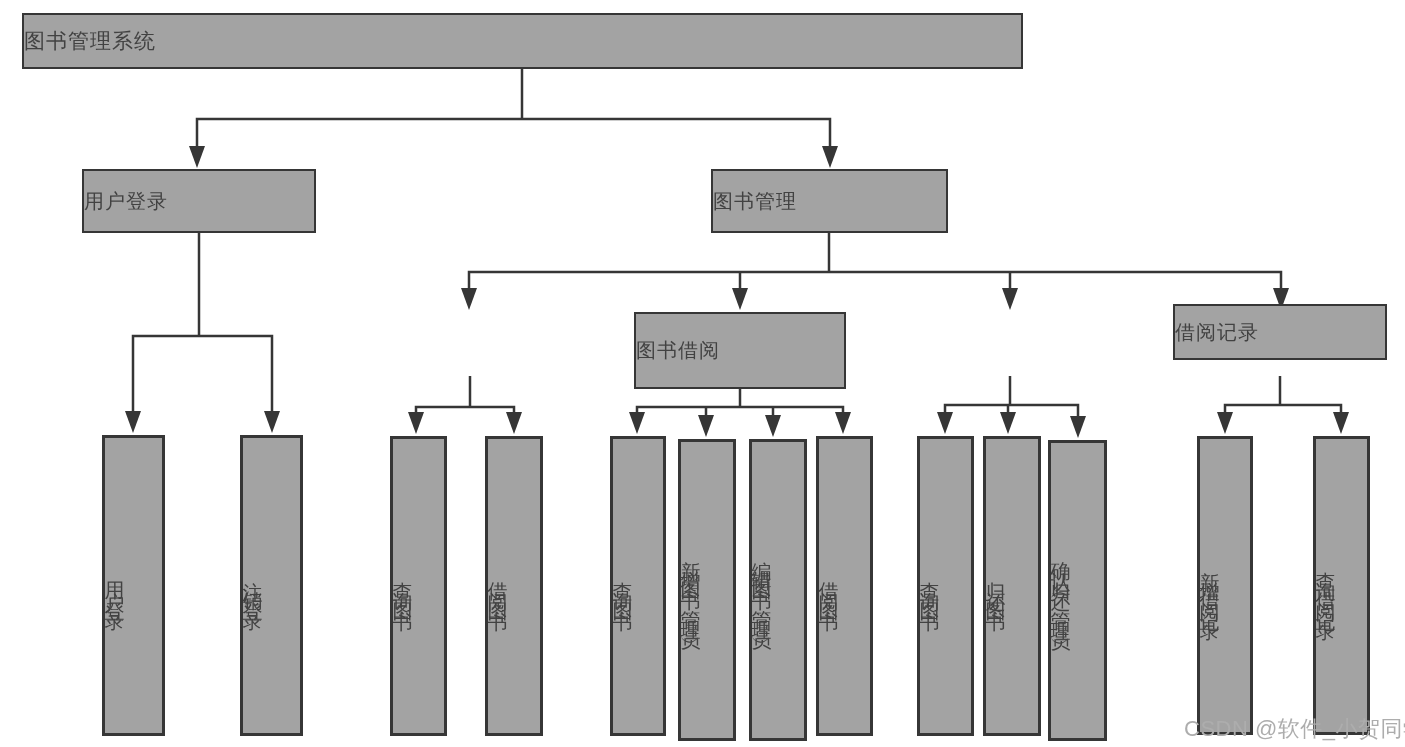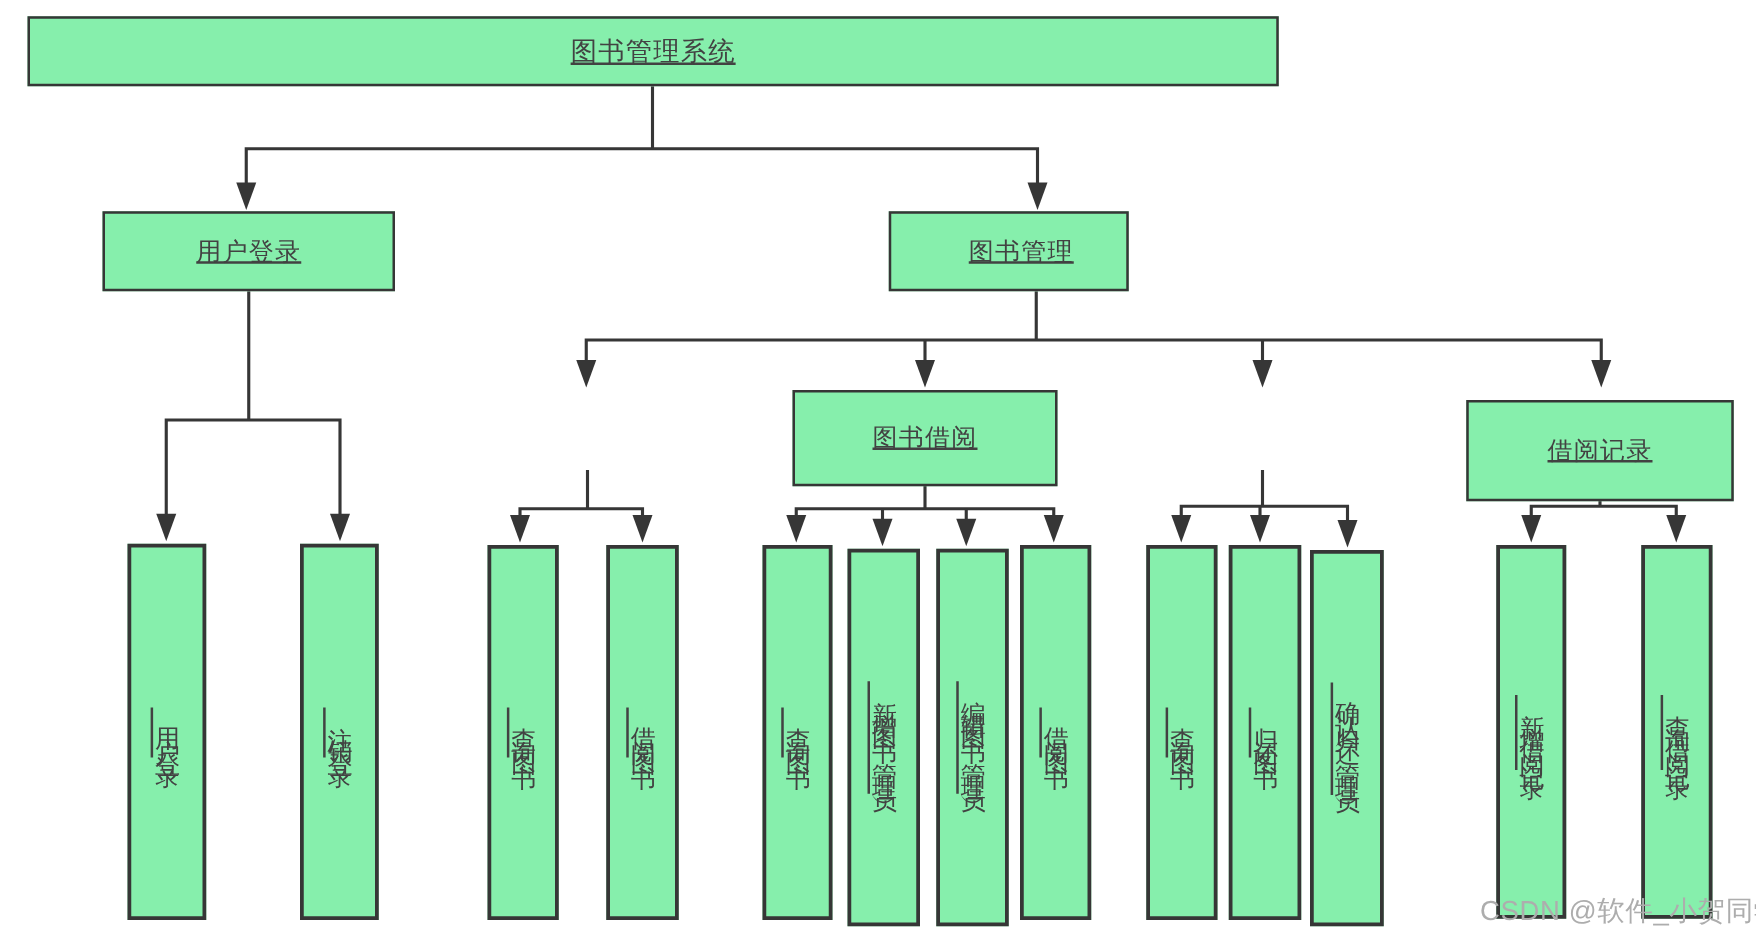--- a/index.html
+++ b/index.html
@@ -2,24 +2,24 @@
 <html><head>
 <meta charset="utf-8">
 <style>
   html,body { margin:0; padding:0; background:#ffffff; }
   .canvas {
     position:relative; width:1405px; height:747px; background:#ffffff;
     font-family:"Liberation Sans", sans-serif; overflow:hidden;
   }
   .wires { position:absolute; left:0; top:0; z-index:1; pointer-events:none; }
   .node {
-    position:absolute; box-sizing:border-box; background:#86efac;
+    position:absolute; box-sizing:border-box; background:#a3a3a3;
     border:2px solid #363636; color:#424242; z-index:2;
-    display:flex; align-items:center; justify-content:center;
-    font-size:20px; letter-spacing:1px;text-decoration:underline;
+    display:flex; align-items:center; 
+    font-size:20px; letter-spacing:1px;
   }
   .node.root  { font-size:21px; }
   .node.leaf  { border-width:3px; }
   .node.leaf span {
     writing-mode:vertical-rl; text-orientation:mixed;
     letter-spacing:10px; font-size:20px; line-height:1;
   }
   .watermark {
     position:absolute; z-index:3; color:#adadad; font-size:22px;
     letter-spacing:0.5px; white-space:nowrap;
@@ -82,28 +82,28 @@
     </g>
   </svg>
 
   <div class="node root" style="left:22px; top:13px; width:1001px; height:56px;">
     <span>图书管理系统</span>
   </div>
 
   <div class="node" style="left:82px; top:169px; width:234px; height:64px;">
     <span>用户登录</span>
   </div>
-  <div class="node" style="left:711px; top:169px; width:192px; height:64px;padding-left:20px;">
+  <div class="node" style="left:711px; top:169px; width:237px; height:64px;">
     <span>图书管理</span>
   </div>
 
   <div class="node" style="left:634px; top:312px; width:212px; height:77px;">
     <span>图书借阅</span>
   </div>
-  <div class="node" style="left:1173px; top:320px; width:214px; height:81px;">
+  <div class="node" style="left:1173px; top:304px; width:214px; height:56px;">
     <span>借阅记录</span>
   </div>
 
   <div class="node leaf" style="left:102px; top:435px; width:63px; height:301px;">
     <span>用户登录</span>
   </div>
   <div class="node leaf" style="left:240px; top:435px; width:63px; height:301px;">
     <span>注销登录</span>
   </div>
 

